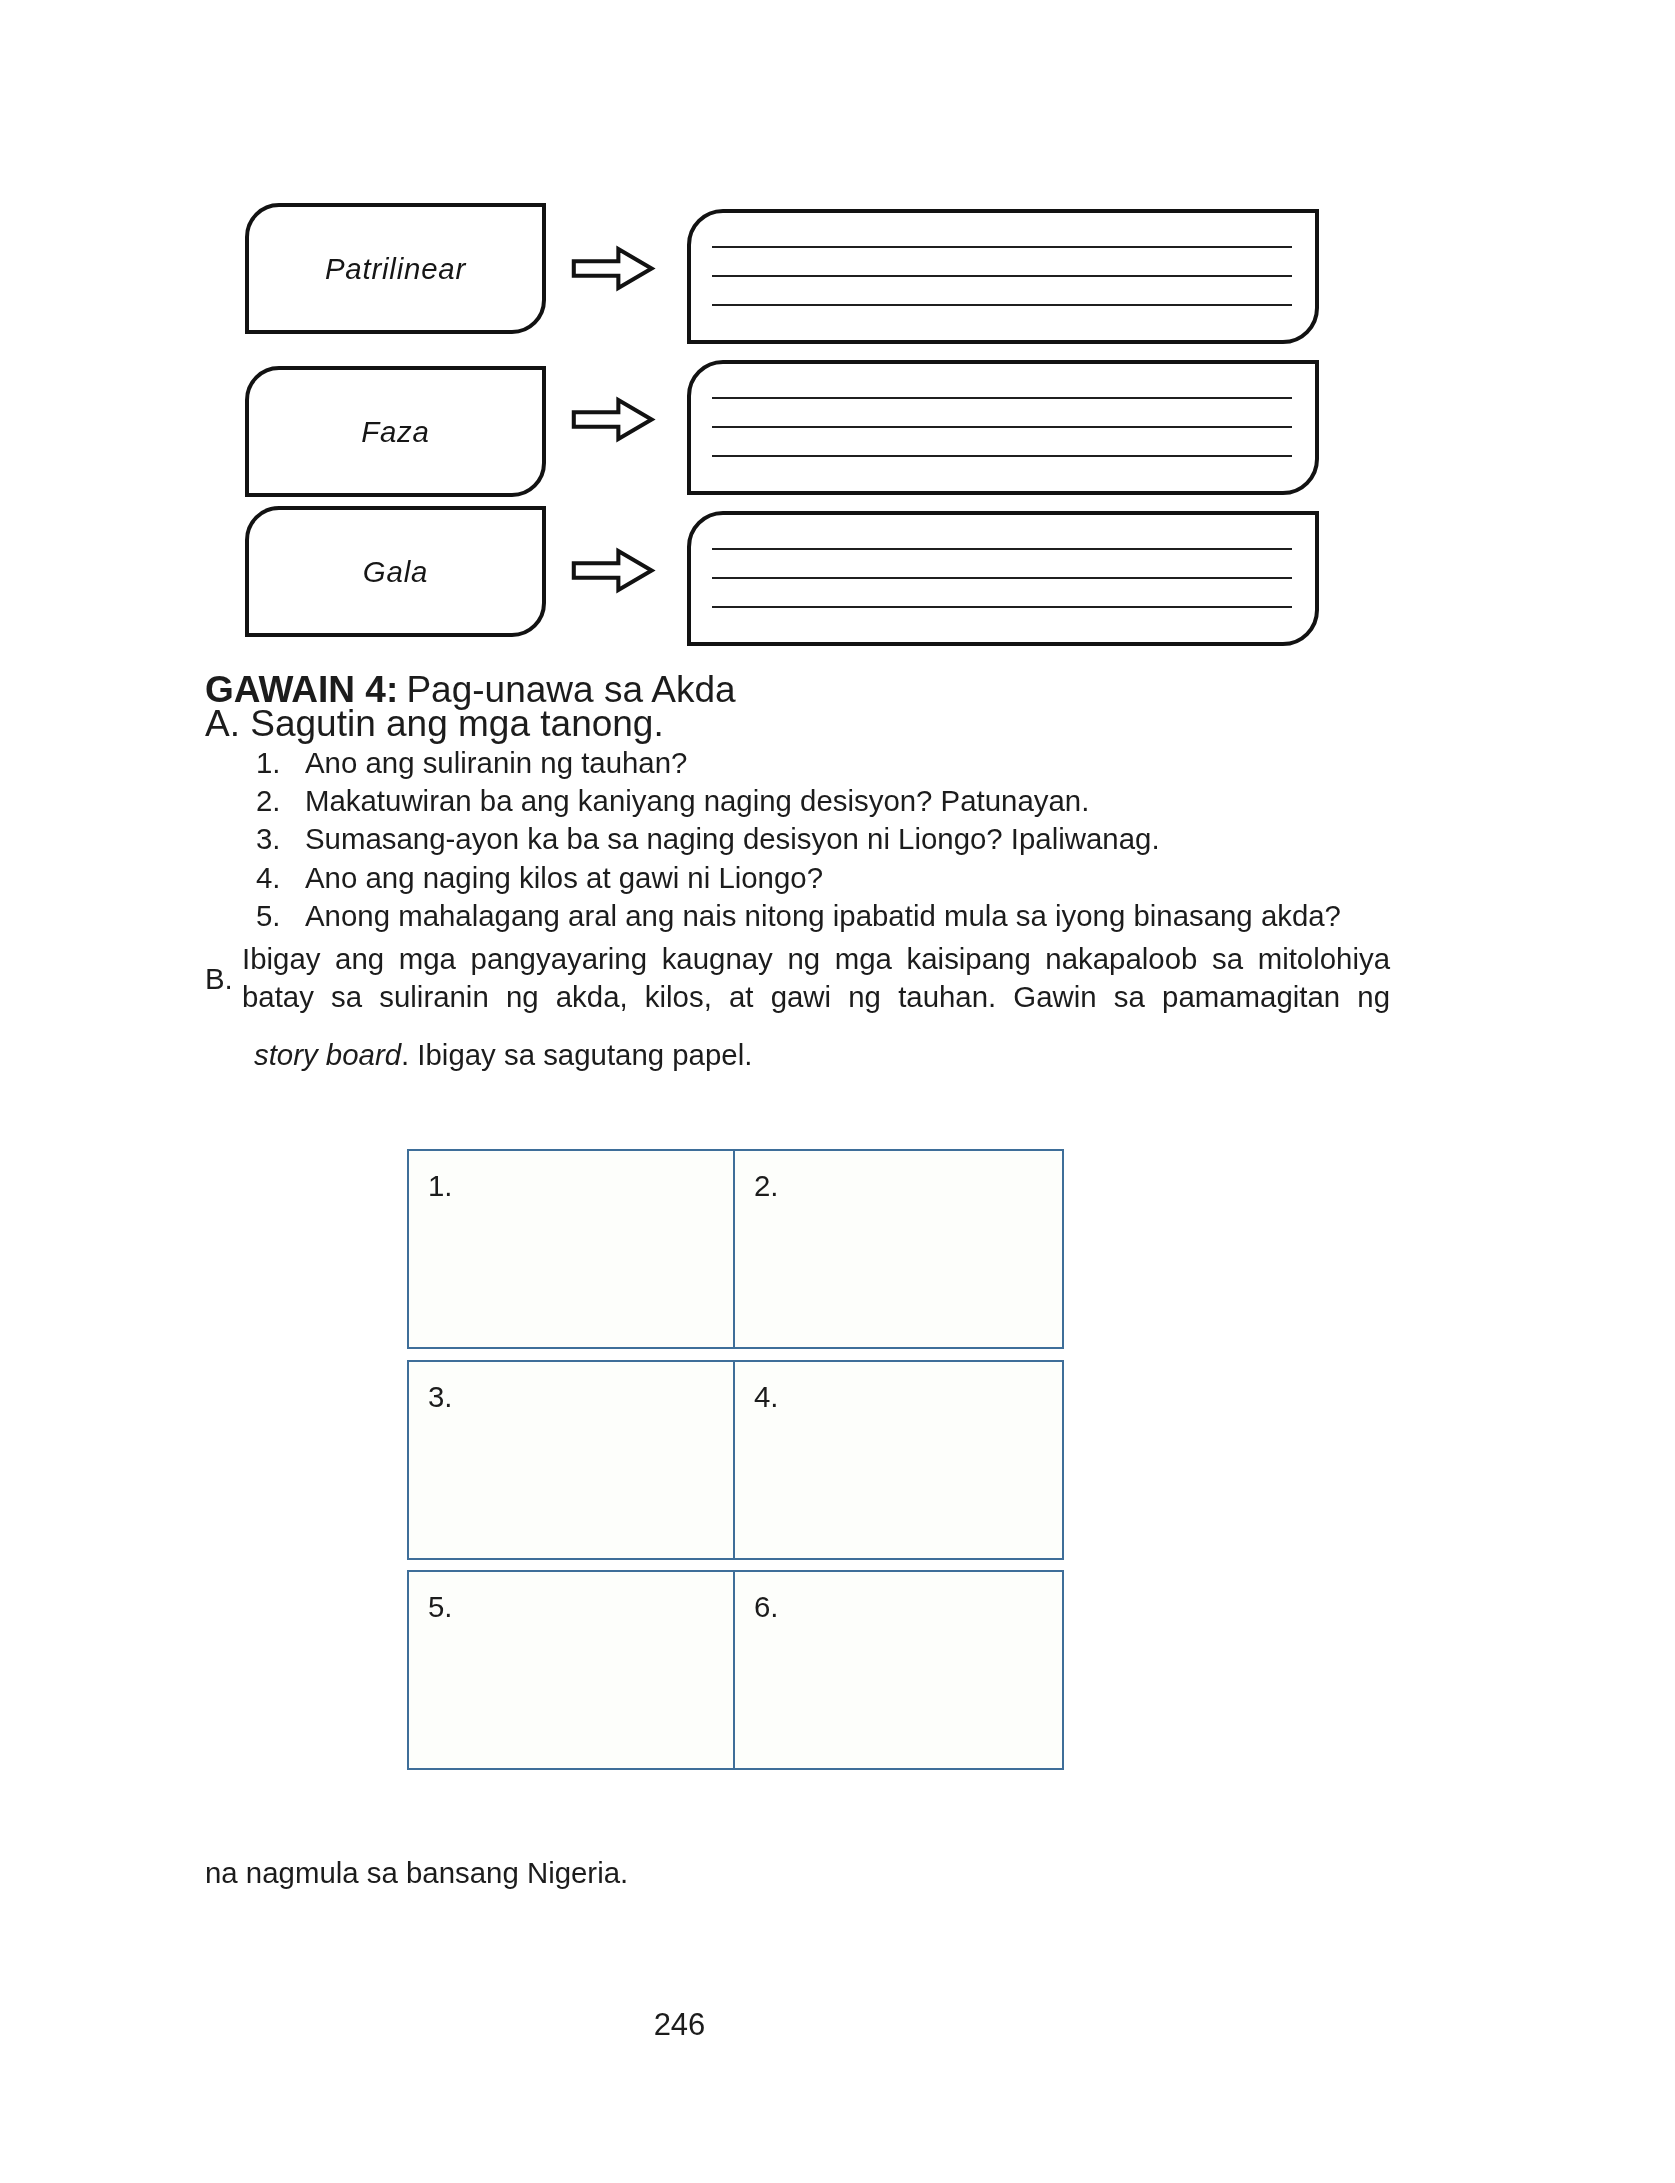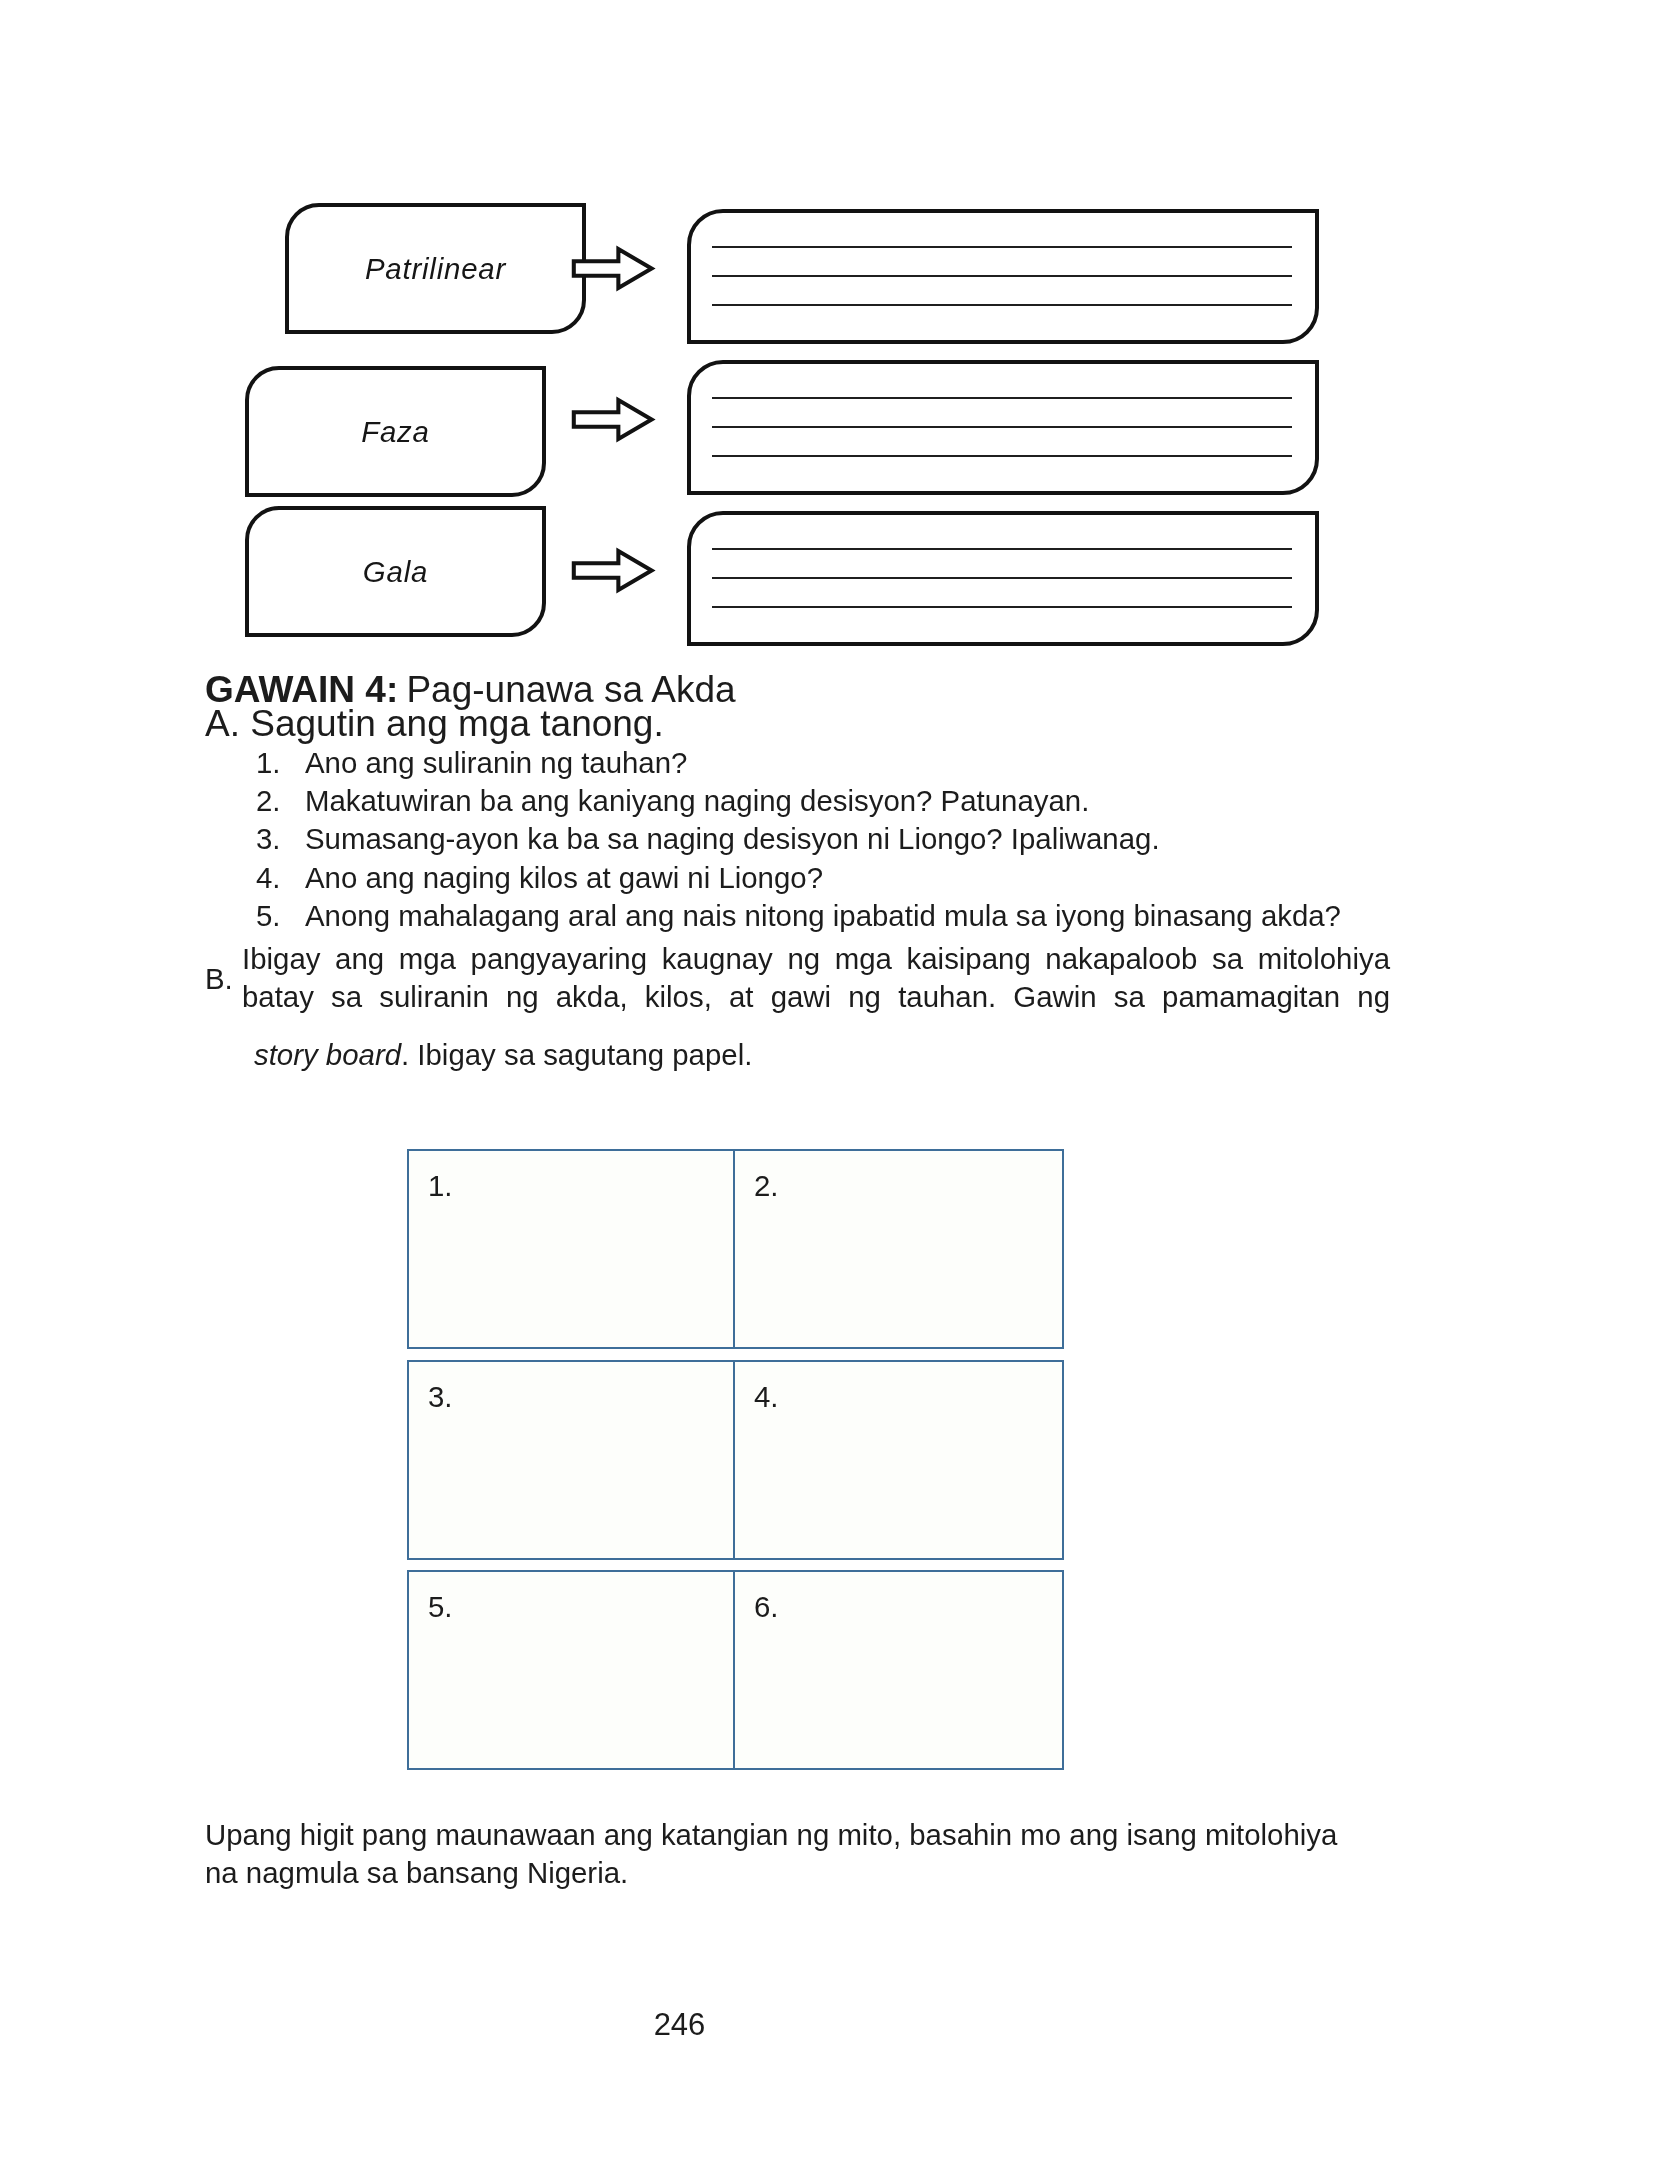--- a/index.html
+++ b/index.html
@@ -103,21 +103,21 @@
     top:2007px;
     text-align:center;
     font-size:31px;
   }
 </style>
 </head>
 <body>
 
 <div id="page">
 
-  <div class="term-box" style="top:203px;margin-left:40px;">
+  <div class="term-box" style="top:203px;">
     <span class="term-label">Patrilinear</span>
   </div>
   <div class="arrow-wrap" style="top:245px;">
     <svg width="85" height="47" viewBox="0 0 104 58">
       <polygon points="3,20 58,20 58,5 99,29 58,53 58,38 3,38" fill="#ffffff" stroke="#121212" stroke-width="5"></polygon>
     </svg>
   </div>
   <div class="answer-box" style="top:209px;">
     <div class="answer-line l1"></div>
     <div class="answer-line l2"></div>
@@ -204,19 +204,18 @@
   </div>
   <div class="sb-row" style="top:1570px;">
     <div class="sb-cell left">
       <span>5.</span>
     </div>
     <div class="sb-cell right">
       <span>6.</span>
     </div>
   </div>
 
-  <div class="closing-line" style="top:1816px;">Upang higit pang maunawaan ang katangian ng mito, basahin mo ang isang mitolohiya</div>
   <div class="closing-line" style="top:1854px;">na nagmula sa bansang Nigeria.</div>
 
   <div class="page-num">246</div>
 
 </div>
 
 
 </body></html>

